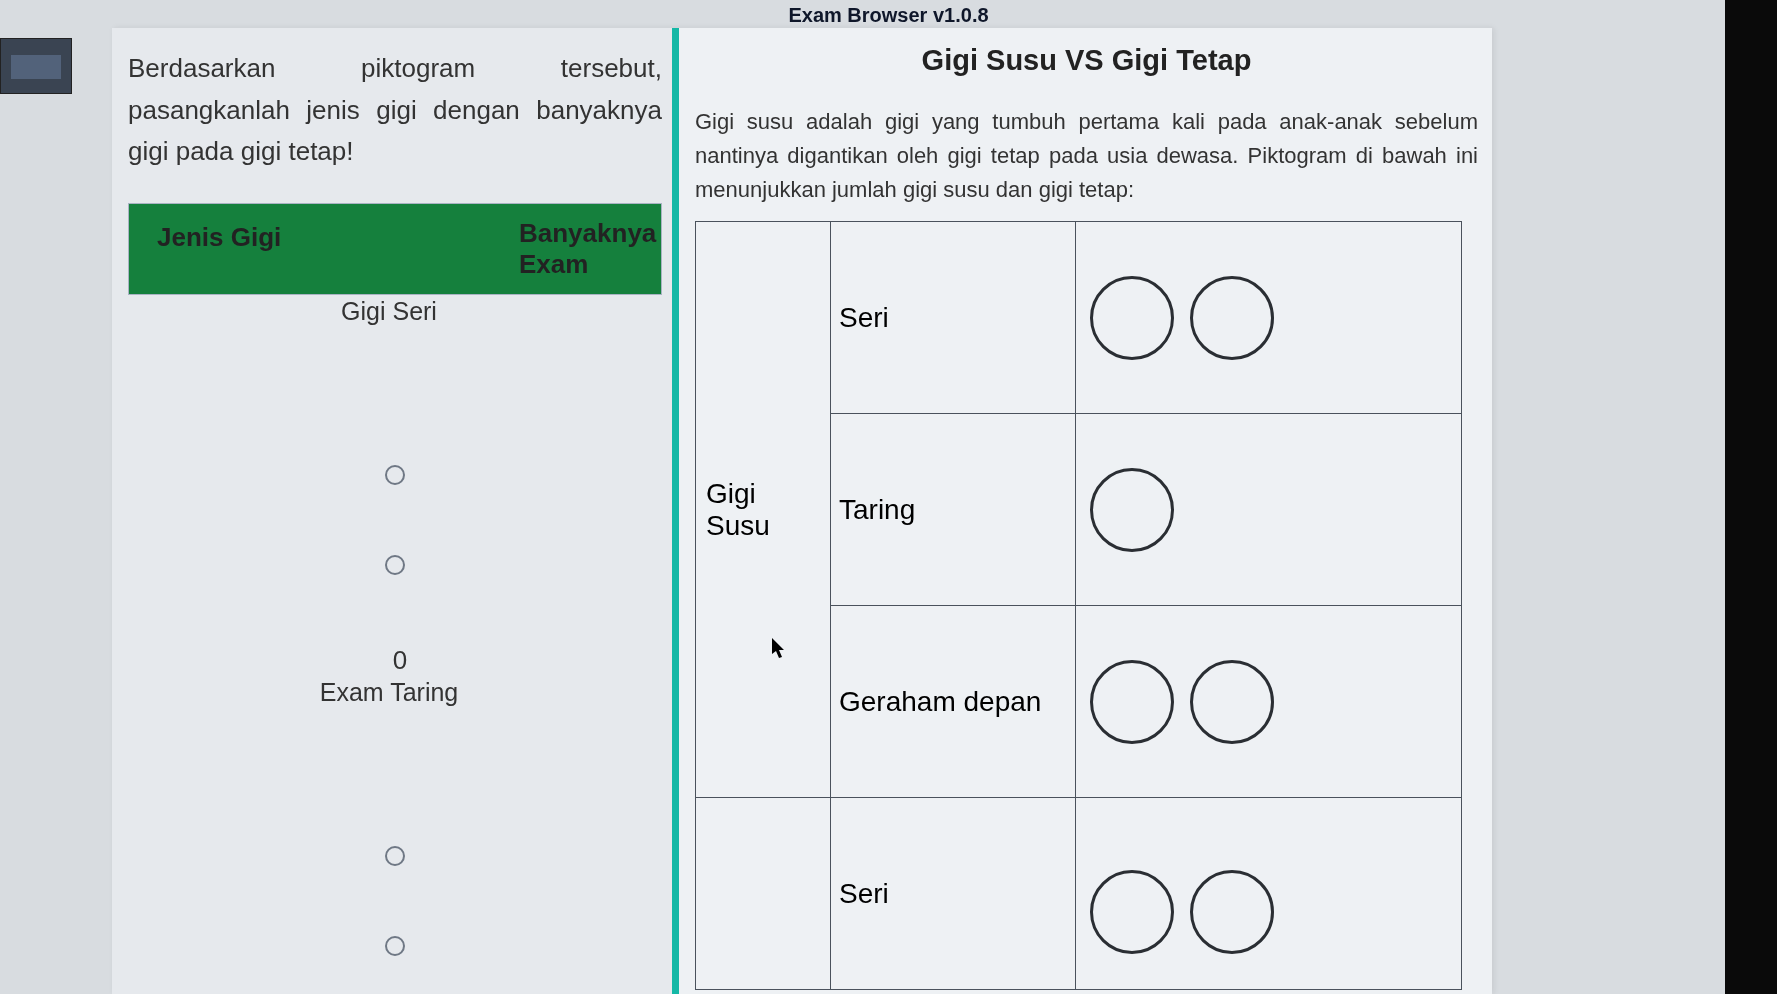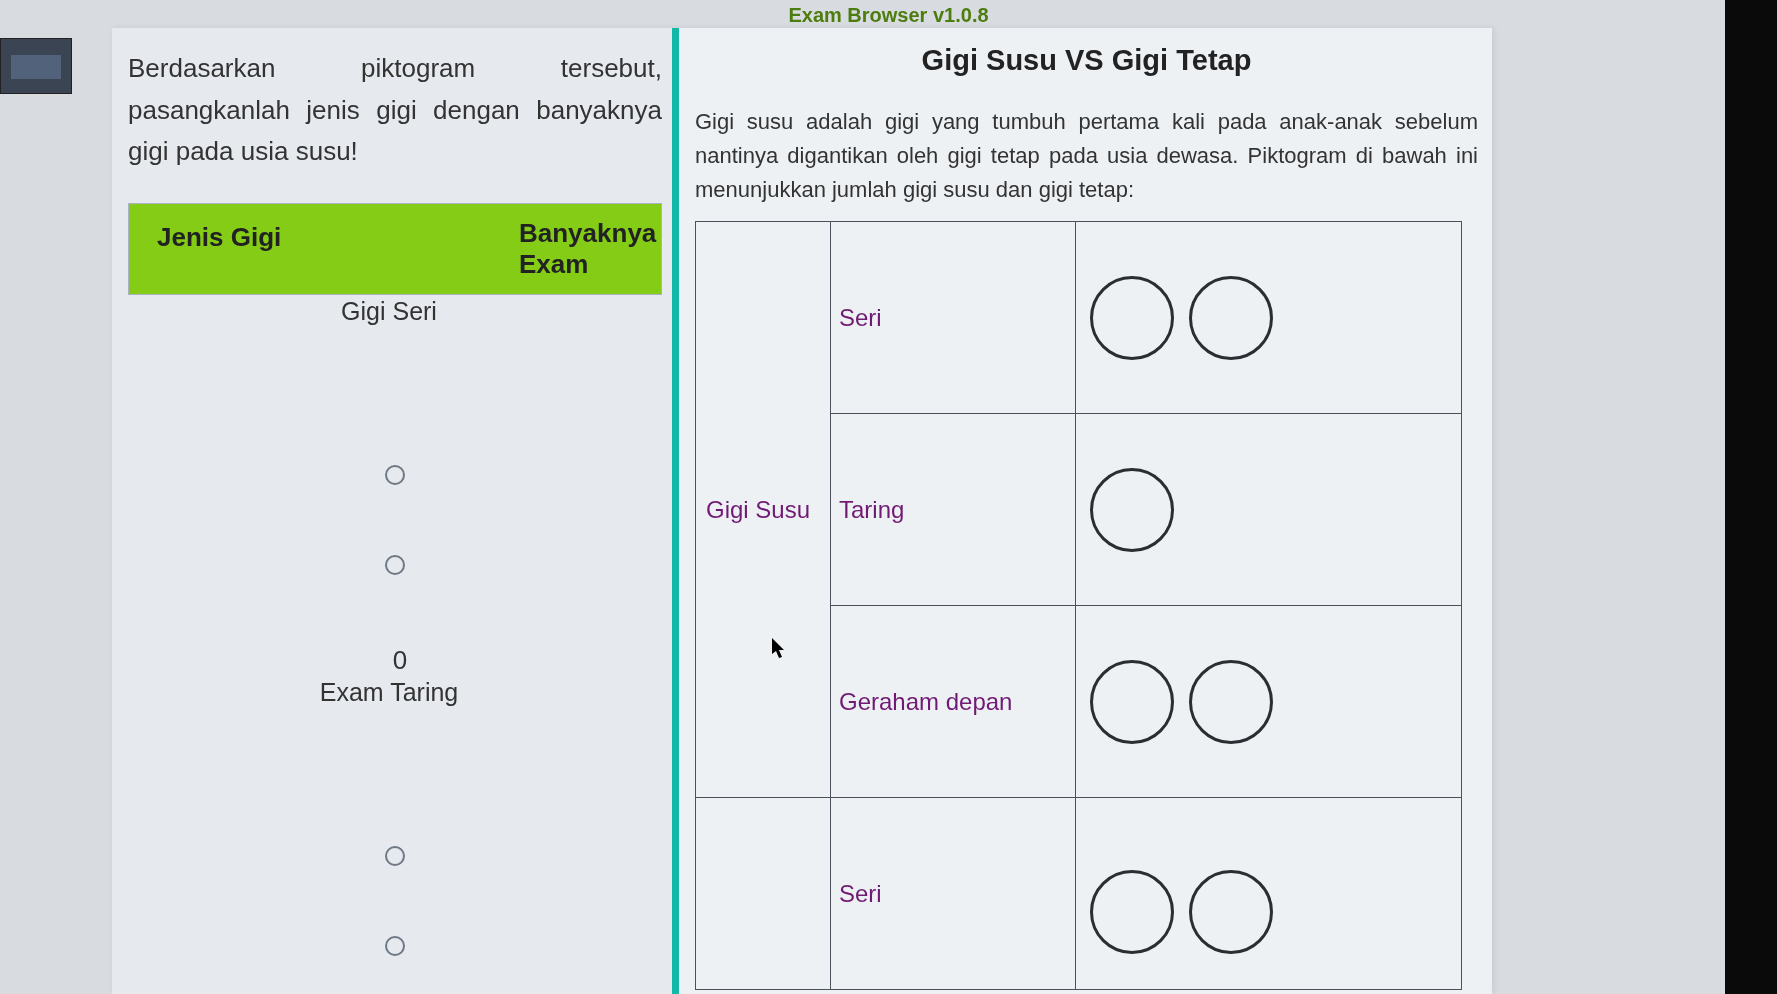--- a/index.html
+++ b/index.html
@@ -33,21 +33,21 @@
       top:16px; left:10px; right:10px; bottom:14px;
       background:#52627a;
     }
     .app-title {
       position: absolute;
       top: 4px;
       left: 50%;
       transform: translateX(-50%);
       font-size: 20px;
       font-weight: bold;
-      color: #4d7c0f;
+      color: #0f172a;
     }
     .right-bar {
       position: absolute;
       top: 0;
       right: 0;
       width: 52px;
       height: 100%;
       background: #0a0a0a;
     }
     .page {
@@ -76,21 +76,21 @@
       color: #333;
       line-height: 1.6;
       text-align: justify;
       margin-bottom: 30px;
     }
     .match-table {
       width: 100%;
     }
     .match-header {
       display: flex;
-      background: #84cc16;
+      background: #15803d;
       border: 1px solid #a9b3c3;
     }
     .mh-left {
       flex: 0 0 200px;
       padding: 18px 16px 28px 28px;
       font-size: 26px;
       font-weight: bold;
       color: #222;
     }
     .mh-right {
@@ -147,22 +147,22 @@
       text-align: justify;
       margin-bottom: 14px;
     }
     .pictogram {
       border-collapse: collapse;
       width: 98%;
     }
     .pictogram td {
       border: 1px solid #4a525c;
       padding: 10px 10px;
-      font-size: 24px;
-      color: #701a75;
+      font-size: 28px;
+      color: #000000;
       vertical-align: middle;
       height: 192px;
     }
     .pictogram .cat-col { width: 135px; }
     .pictogram .type-col { width: 245px; padding-left:8px;}
     .picto-circle {
       width: 84px;
       height: 84px;
       border: 3px solid #2a2e33;
       border-radius: 50%;
@@ -185,21 +185,21 @@
 
   <div class="thumbnail"></div>
 
   <div class="app-title">Exam Browser v1.0.8</div>
 
   <div class="right-bar"></div>
 
   <div class="page">
 
     <div class="col-left">
-      <div class="question-text">Berdasarkan piktogram tersebut, pasangkanlah jenis gigi dengan banyaknya gigi pada usia susu!</div>
+      <div class="question-text">Berdasarkan piktogram tersebut, pasangkanlah jenis gigi dengan banyaknya gigi pada gigi tetap!</div>
 
       <div class="match-table">
         <div class="match-header">
           <div class="mh-left">Jenis Gigi</div>
           <div style="flex:0 0 180px;"></div>
           <div class="mh-right">Banyaknya Exam</div>
         </div>
 
         <div class="match-row">
           <div class="mr-label">Gigi Seri</div>

